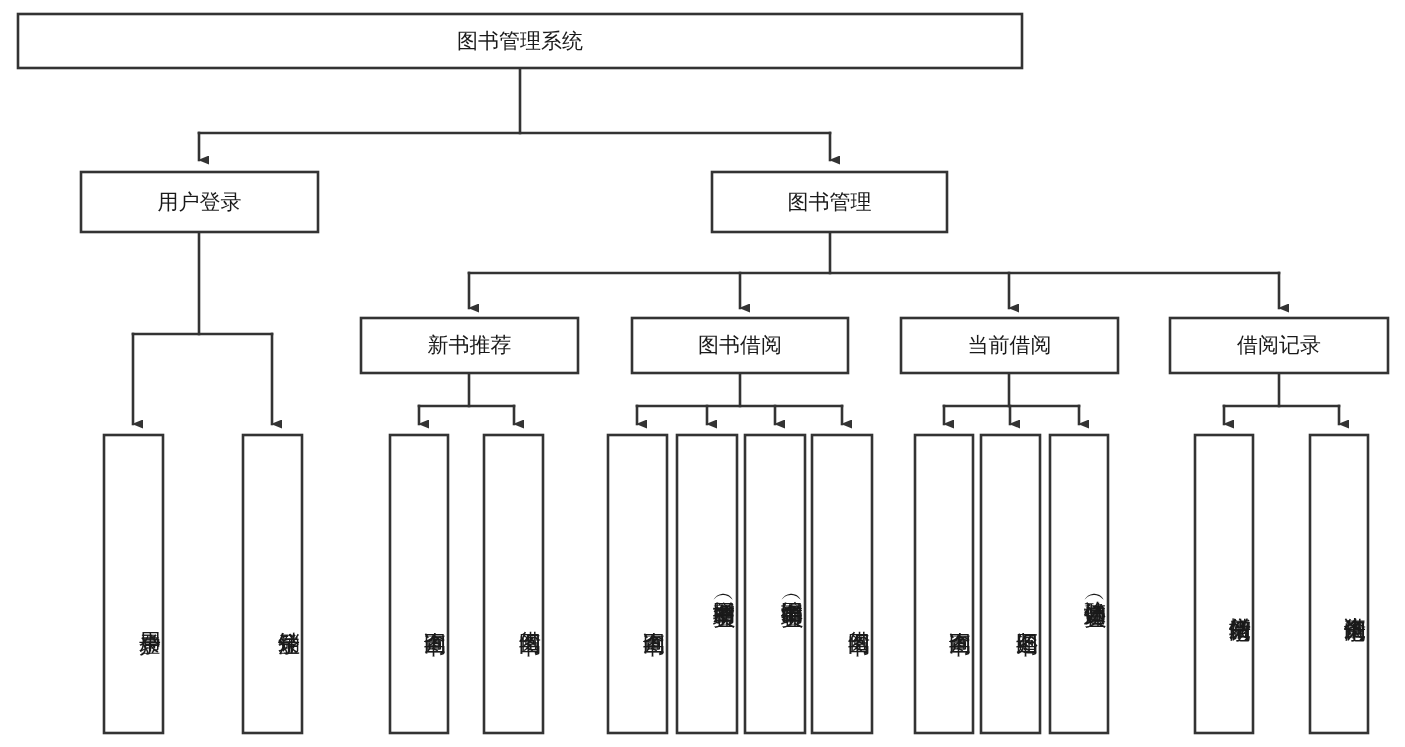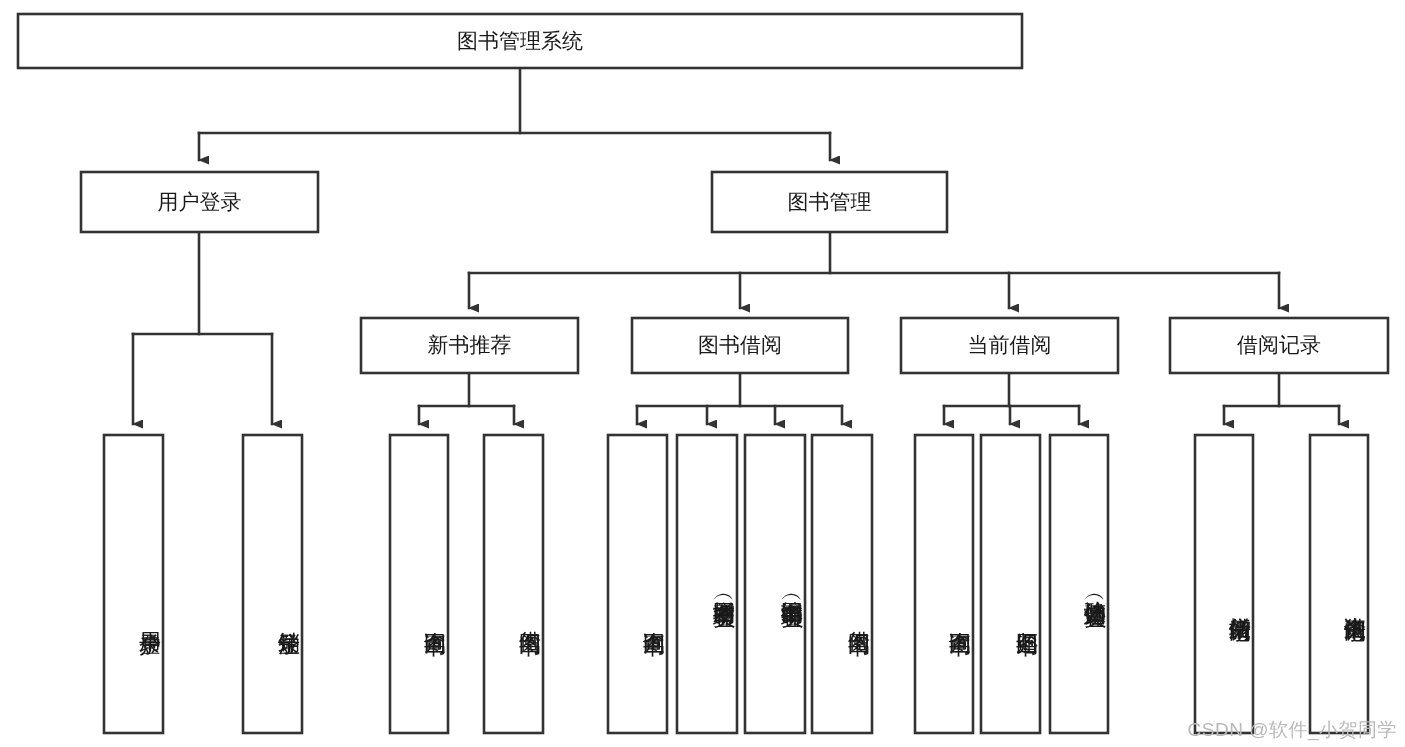--- a/index.html
+++ b/index.html
@@ -181,14 +181,13 @@
   <div class="node-label-v" style="left:608px; top:498px; width:59px; height:235px;">查询图书</div>
   <div class="node-label-v" style="left:677px; top:445px; width:60px; height:285px;">新增图书（管理员）</div>
   <div class="node-label-v" style="left:745px; top:445px; width:60px; height:285px;">编辑图书（管理员）</div>
   <div class="node-label-v" style="left:812px; top:498px; width:60px; height:235px;">借阅图书</div>
   <div class="node-label-v" style="left:915px; top:498px; width:58px; height:235px;">查询图书</div>
   <div class="node-label-v" style="left:981px; top:498px; width:59px; height:235px;">归还图书</div>
   <div class="node-label-v" style="left:1050px; top:445px; width:58px; height:285px;">确认归还（管理员）</div>
   <div class="node-label-v" style="left:1195px; top:470px; width:58px; height:263px;">新增借阅记录</div>
   <div class="node-label-v" style="left:1310px; top:470px; width:58px; height:263px;">查询借阅记录</div>
 
-  <div class="watermark">CSDN @软件_小贺同学</div>
 </div>
 
 </body></html>

